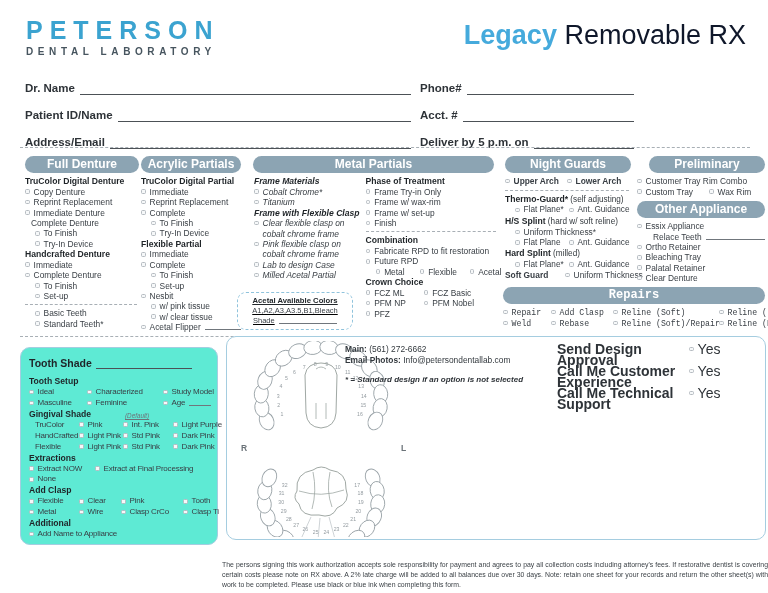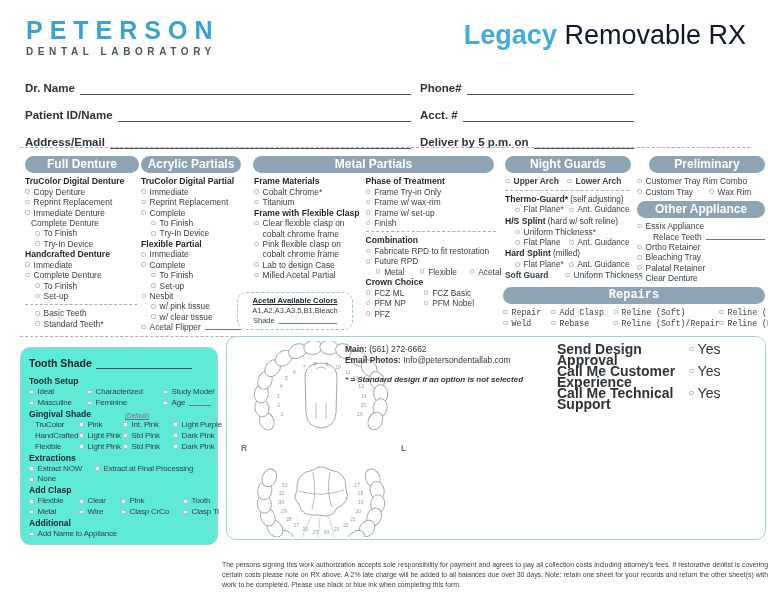--- a/index.html
+++ b/index.html
@@ -64,25 +64,25 @@
   .g-crown { grid-template-columns:58px auto; }
   .g-prelim { grid-template-columns:72px auto; }
   .g-rep { grid-template-columns:48px 62px 106px auto; font-size:8.2px; line-height:11px; }
   .g-setup { grid-template-columns:58px 76px auto; }
   .g-ging { grid-template-columns:50px 44px 50px auto; }
   .g-ext { grid-template-columns:66px auto; }
   .g-clasp { grid-template-columns:50px 42px 62px auto; }
 
   
   .metal-cols { display:flex; margin-top:3px; padding-left:14px; }
-  .metal-left { width:108px; }
+  .metal-left { width:108px;font-style:italic; }
   .metal-right { width:132px; margin-left:6px; }
   .metal-left .entries, .metal-right .entries { margin-top:0; }
 
-  #acetal-box { position:absolute; left:-3px; top:136px; width:116px; border:1.3px dashed #8fc3dc; border-radius:9px; padding:3px 5px 4px; background:#fff; }
+  #acetal-box { position:absolute; left:-3px; top:136px; width:116px; border:1.3px dashed #8fc3dc; border-radius:9px; padding:3px 5px 4px; background:#fff;text-decoration:underline; }
   .acetal-title { font-size:7.7px; font-weight:bold; text-decoration:underline; color:#23282c; text-align:center; }
   .acetal-colors { font-size:7.5px; color:#383e44; text-align:center; margin-top:1px; }
   .acetal-shade { display:flex; font-size:7.5px; color:#383e44; padding:0 10px; margin-top:1px; }
 
   
   #tooth-panel { position:absolute; left:20px; top:347px; width:198px; height:198px; border:1.5px solid #a5cde0; border-radius:10px; padding:9px 8px; background:#5eead4; }
   .tp-title { font-size:10.5px; font-weight:bold; color:#1f2428; display:flex; align-items:flex-end; }
   .tp-title .wl { height:11px; max-width:96px; border-bottom-color:#4c5156; }
   #tooth-panel .entries { margin-top:7px; }
   #tooth-panel .e-item, #tooth-panel .e-row { font-size:8px; letter-spacing:-0.2px; line-height:10.9px; }

